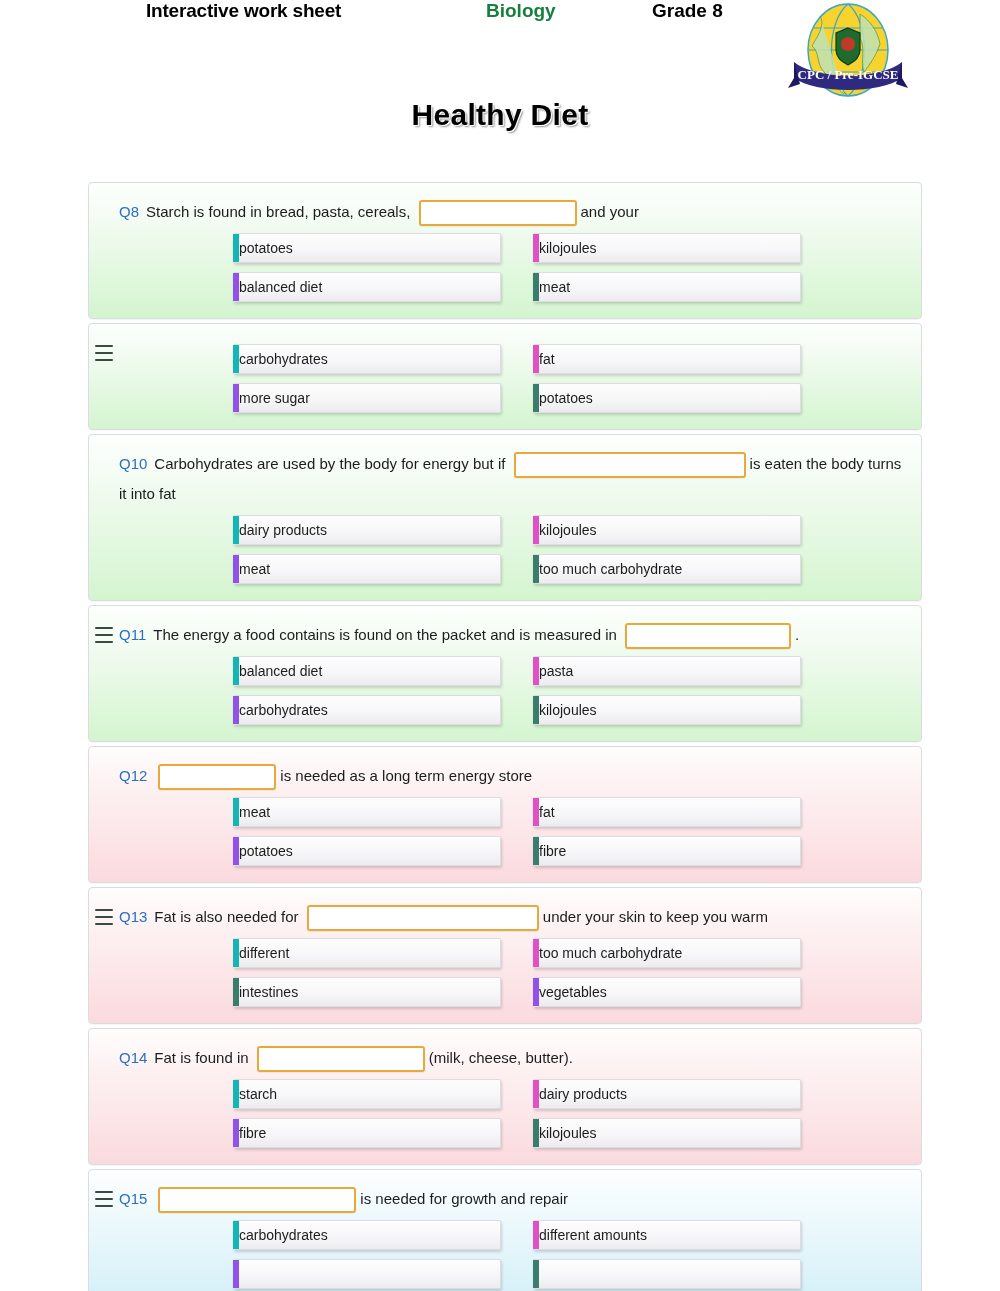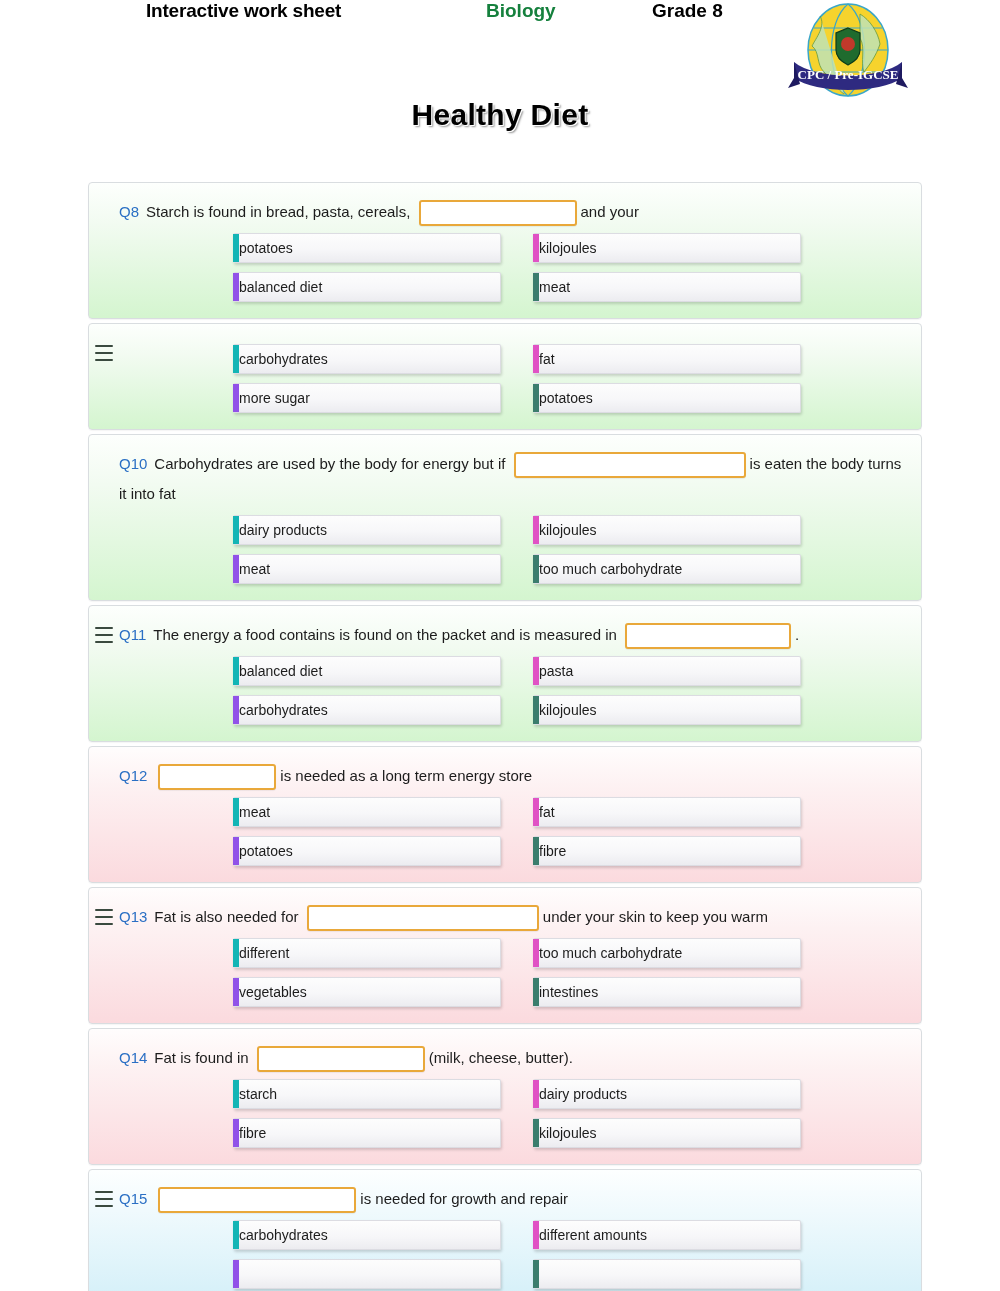--- a/index.html
+++ b/index.html
@@ -321,26 +321,26 @@
         <div class="options">
           <div class="option">
             <span class="bar cyan"></span>
             <span>different</span>
           </div>
           <div class="option">
             <span class="bar magenta"></span>
             <span>too much carbohydrate</span>
           </div>
           <div class="option">
+            <span class="bar teal"></span>
+            <span>intestines</span>
+          </div>
+          <div class="option">
             <span class="bar purple"></span>
             <span>vegetables</span>
-          </div>
-          <div class="option">
-            <span class="bar teal"></span>
-            <span>intestines</span>
           </div>
         </div>
       </div>
       <div class="qcard pink">
         <div class="qtext"><span class="qnum">Q14</span><span>Fat is found in</span> <span class="blank" style="width: 168px;"></span><span>(milk, cheese, butter).</span> </div>
         <div class="options">
           <div class="option">
             <span class="bar cyan"></span>
             <span>starch</span>
           </div>

